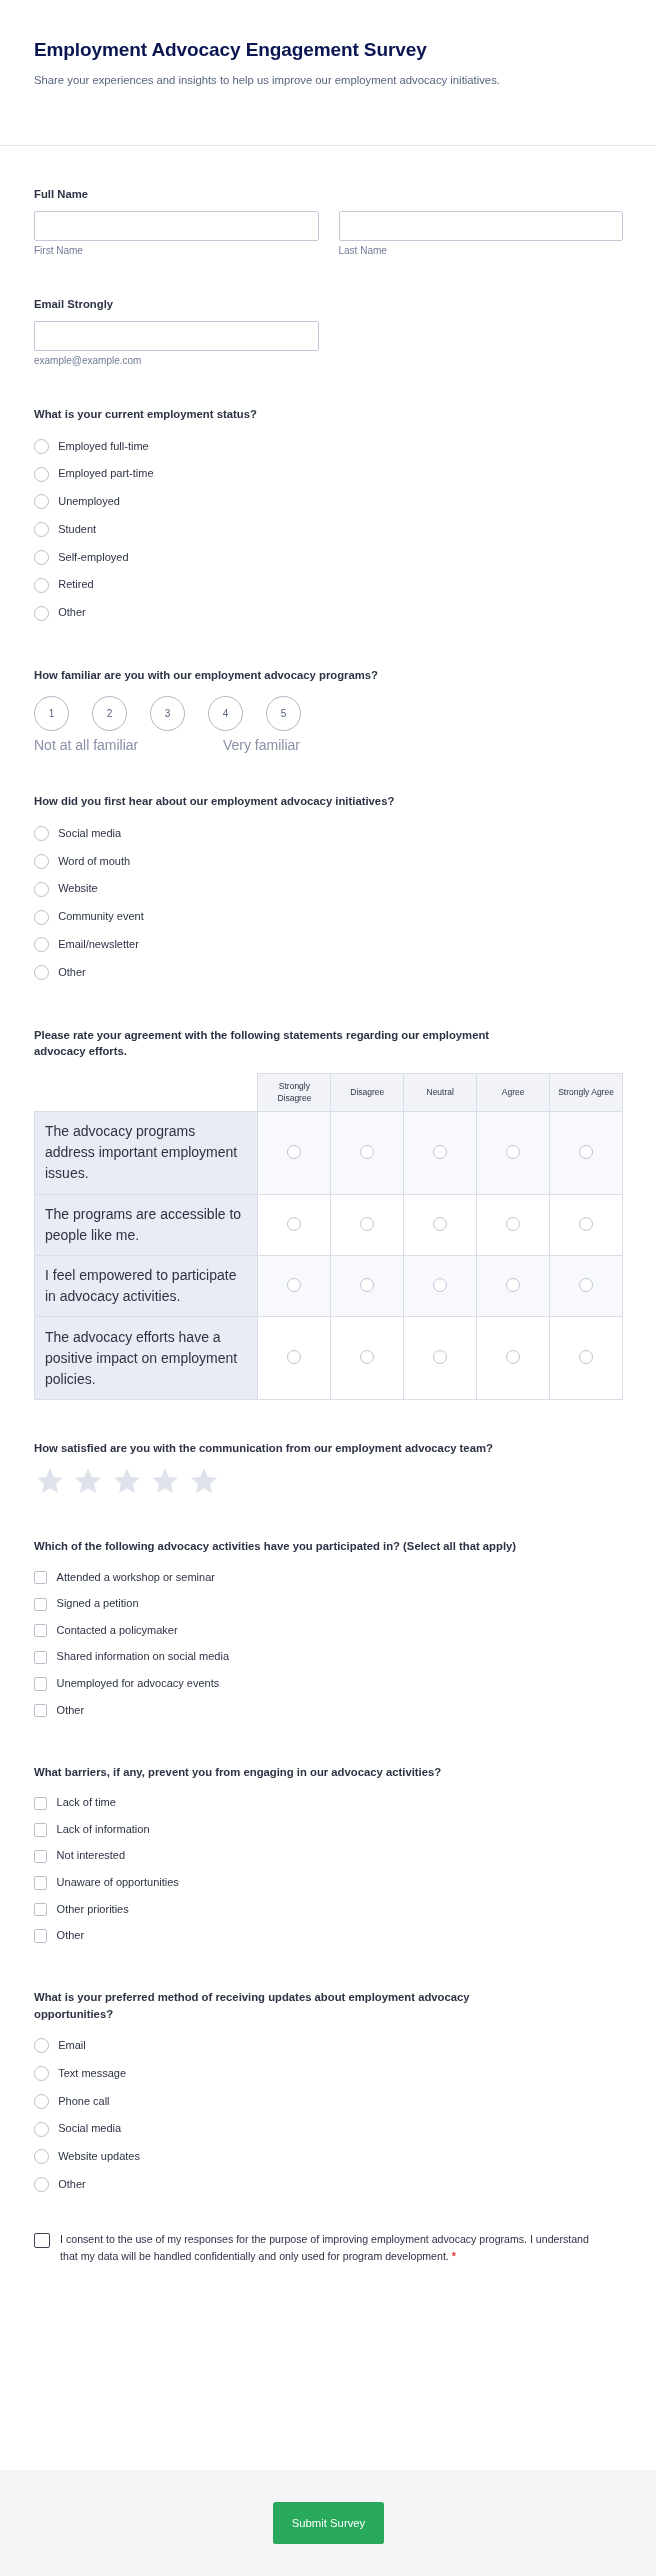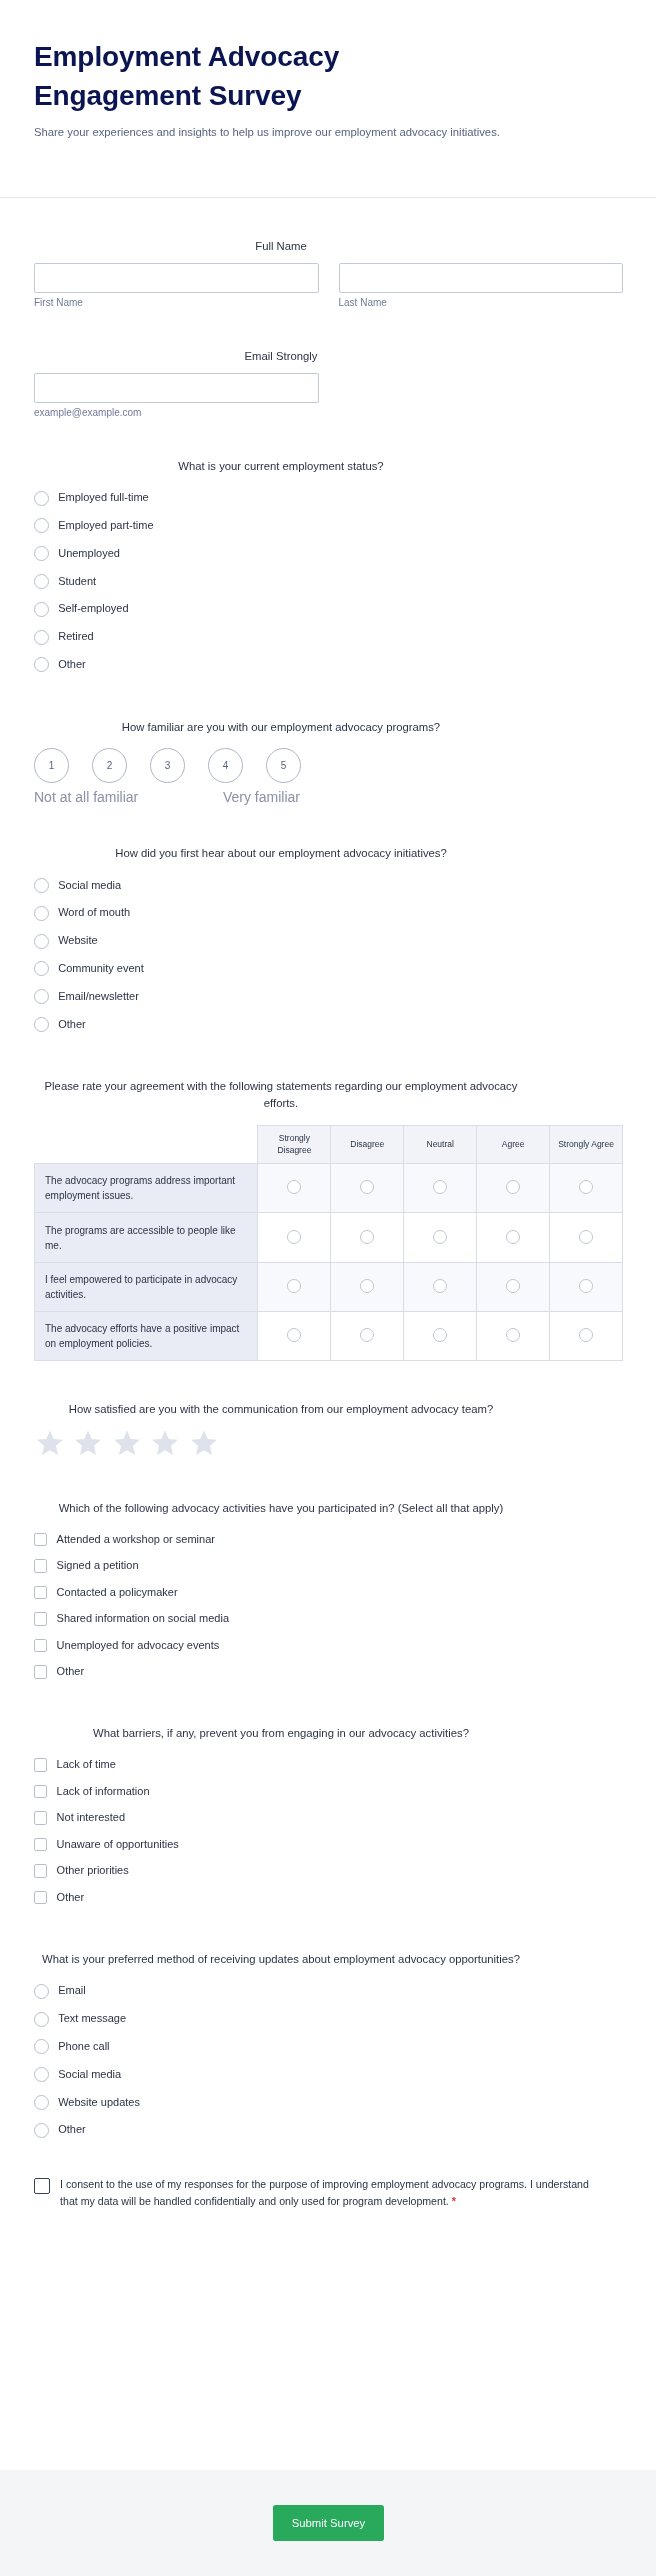--- a/index.html
+++ b/index.html
@@ -1,56 +1,56 @@
 <!DOCTYPE html>
 <html style="font-size:11.3px"><head>
 <meta charset="utf-8">
 <style>
   * { margin:0; padding:0; box-sizing:border-box; }
   html, body { background:#ffffff; }
   body { font-family:"Liberation Sans", sans-serif; color:#2c3345; }
   .page { width:657px; min-height:2576px; margin:0 auto; background:#ffffff; display:flex; flex-direction:column; }
   .form-header { padding:37px 34px 0; }
-  .form-title { font-size:28px; line-height:1.4; font-weight:700; color:#0a1551; max-width:438px; letter-spacing:-0.1px; }
+  .form-title { font-size:19px; line-height:1.4; font-weight:700; color:#0a1551; max-width:438px; letter-spacing:-0.1px; }
   .form-subtitle { margin-top:8.5px; font-size:11.3px; line-height:1.5; color:#57647e; max-width:466px; }
   .header-divider { margin-top:56px; border-bottom:0.7px solid #e2e6ee; }
   .form-body { flex:1 1 auto; padding:0 34px; }
   .q { margin-top:40px; }
-  .qlabel { font-size:11.3px; font-weight:400; line-height:1.45; color:#2c3345; max-width:494px;text-align:center; }
+  .qlabel { font-size:11.3px; font-weight:700; line-height:1.45; color:#2c3345; max-width:494px; }
   .text-input { display:block; height:30px; width:100%; border:0.7px solid #c2c8d8; border-radius:2.1px; background:#fff; font:inherit; font-size:10.6px; color:#2c3345; padding:0 7px; }
   .sublabel { margin-top:4.2px; font-size:10px; color:#6f7a96; }
   .name-row { display:flex; gap:20px; margin-top:8.5px; }
   .name-col { width:285px; }
   .email-col { width:285px; margin-top:8.5px; }
   .options { margin-top:10px; }
   .option { display:flex; align-items:center; gap:9.2px; padding:6.4px 0; cursor:pointer; }
   .radio-circle { flex:0 0 auto; width:15px; height:15px; border:0.7px solid #b8bec9; border-radius:50%; background:#fff; }
   .check-square { flex:0 0 auto; width:13.4px; height:13.4px; border:0.7px solid #b8bec9; border-radius:2.1px; background:#fff; }
   .opt-text { font-size:11px; color:#2c3345; line-height:1.25; }
   .scale-row { display:flex; gap:23px; margin-top:12.7px; }
   .scale-circle { width:35px; height:35px; border:0.7px solid #b0b7c4; border-radius:50%; background:#fff; display:flex; align-items:center; justify-content:center; font-size:10px; color:#57647e; cursor:pointer; }
   .scale-labels { width:266px; display:flex; justify-content:space-between; margin-top:6.4px; font-size:14px; color:#8a91a6; }
   .matrix { width:100%; border-collapse:collapse; table-layout:fixed; margin-top:14px; }
   .matrix col.label-col { width:38%; }
   .matrix th, .matrix td { border:0.7px solid #d9dde8; }
   .matrix thead th { background:#f1f3f8; font-size:8.5px; font-weight:500; color:#2c3345; text-align:center; padding:7px 4.2px; line-height:1.35; }
   .matrix thead th.corner { border:none; background:transparent; }
-  .matrix tbody th { background:#e9ecf4; font-size:10px; font-weight:400; text-align:left; color:#2c3345; padding:9.2px 10px; line-height:1.5; }
+  .matrix tbody th { background:#e9ecf4; font-size:14px; font-weight:400; text-align:left; color:#2c3345; padding:9.2px 10px; line-height:1.5; }
   .matrix tbody td { background:#fff; text-align:center; vertical-align:middle; padding:10.6px 4.2px; }
   .matrix tbody tr:nth-child(odd) td { background:#f8f9fc; }
   .matrix-radio { display:inline-block; width:14px; height:14px; border:0.7px solid #bfc5d2; border-radius:50%; background:#fff; cursor:pointer; }
   .stars { display:flex; gap:6.4px; margin-top:10px; }
   .star { width:32px; height:32px; cursor:pointer; }
   .star svg { width:32px; height:32px; fill:#dee2ea; display:block; }
   .comments-box { display:block; margin-top:11.3px; width:100%; height:145px; border:0.7px solid #c2c8d8; border-radius:2.1px; font:inherit; font-size:10.6px; padding:7px; color:#2c3345; resize:none; }
   .consent { margin-top:32px; margin-bottom:49px; font-size:10.6px; line-height:1.6; color:#2c3345; max-width:565px; }
   .consent-box { float:left; width:15.5px; height:15.5px; border:1.4px solid #39414f; border-radius:2.1px; background:#fff; margin:2.1px 10.6px 2.8px 0; cursor:pointer; }
   .required-star { color:#dc2f2f; font-weight:700; }
   .submit-bar { height:106px; background:#f3f5f7; display:flex; align-items:center; justify-content:center; }
-  .submit-btn { background:#29a95c; border:none; border-radius:2.8px; color:#ffffff; font:inherit; font-size:11.3px; font-weight:500; padding:0 18.4px; height:36px; cursor:pointer; }
+  .submit-btn { background:#29a95c; border:none; border-radius:2.8px; color:#ffffff; font:inherit; font-size:11.3px; font-weight:500; padding:0 18.4px; height:42px; cursor:pointer; }
 </style>
 </head>
 <body>
 
 <div class="page">
 
   <header class="form-header">
     <h1 class="form-title">Employment Advocacy Engagement Survey</h1>
     <p class="form-subtitle">Share your experiences and insights to help us improve our employment advocacy initiatives.</p>
   </header>

